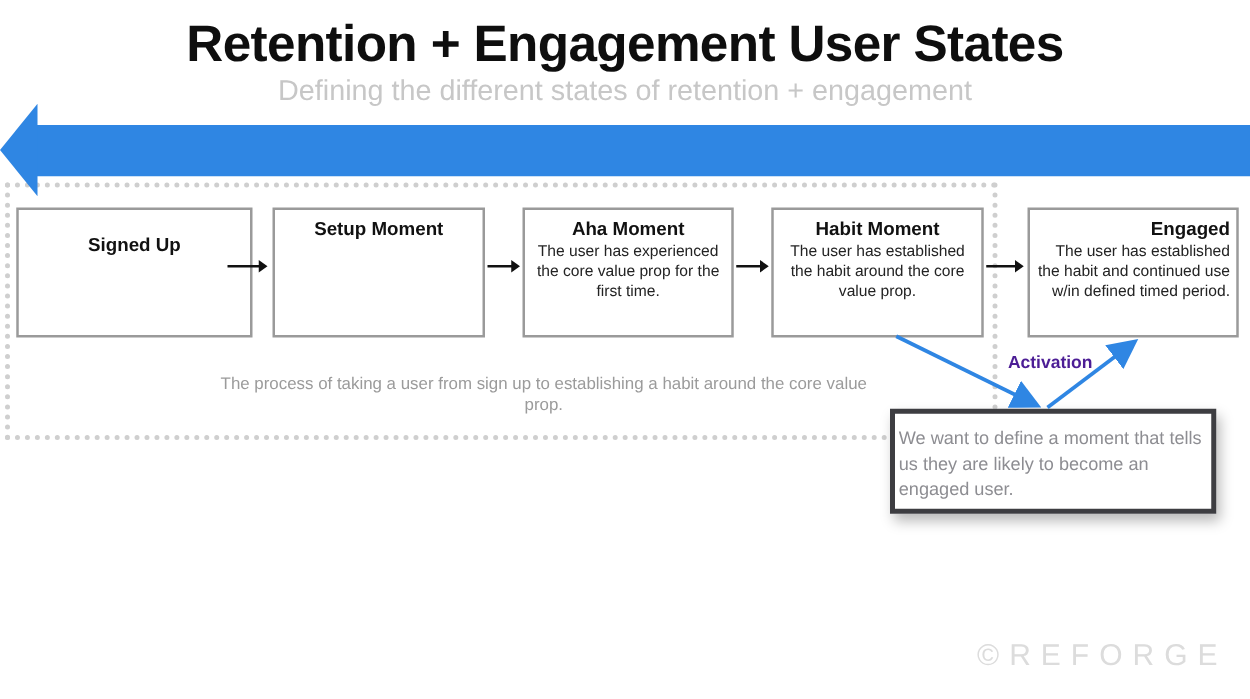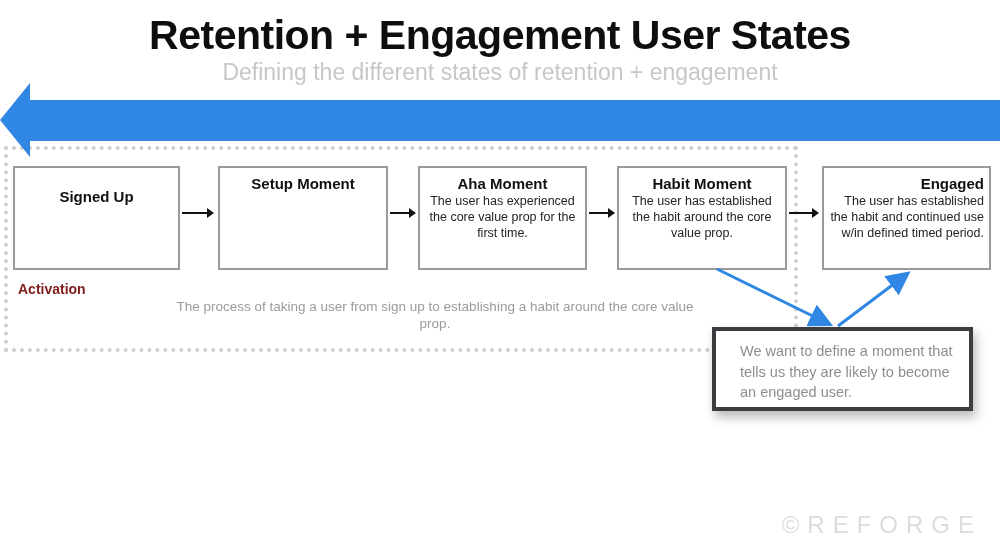--- a/index.html
+++ b/index.html
@@ -103,26 +103,26 @@
     right: -2px; top: -4px;
     width: 0; height: 0;
     border-left: 7px solid var(--connector-black);
     border-top: 5px solid transparent;
     border-bottom: 5px solid transparent;
   }
 
   
   .activation-label {
     position: absolute;
-    top: 281px; left: 18px;
+    top: 281px; left: 4px;
     width: 870px;
-    text-align: left;
+    text-align: right;
     font-size: 14px;
     font-weight: bold;
-    color: #7f1d1d;
+    color: #4c1d95;
     z-index: 2;
   }
   .activation-desc {
     position: absolute;
     top: 299px; left: 175px;
     width: 520px;
     text-align: center;
     font-size: 13.5px;
     color: var(--text-muted);
     line-height: 1.25;
@@ -134,21 +134,21 @@
     position: absolute;
     left: 712px; top: 327px;
     width: 261px; height: 84px;
     background: #ffffff;
     border: 4px solid var(--callout-border);
     box-sizing: border-box;
     box-shadow: 3px 6px 10px rgba(0,0,0,0.28);
     z-index: 5;
   }
   .callout-text {
-    padding: 10px 6px 0 24px;
+    padding: 10px 6px 0 3px;
     font-size: 14.5px;
     color: #8d8d92;
     line-height: 1.42;
   }
 
   
   .blue-arrows {
     position: absolute;
     left: 680px; top: 258px;
     width: 250px; height: 80px;
@@ -172,21 +172,21 @@
 <div id="slide">
 
   <div class="title">Retention + Engagement User States</div>
   <div class="subtitle">Defining the different states of retention + engagement</div>
 
   <div class="arrow-body"></div>
   <div class="arrow-head"></div>
 
   <div class="activation-region"></div>
 
-  <div class="stage-box vcenter" style="left:13px; width:167px;">
+  <div class="stage-box vcenter" style="left:13px; width:189px;">
     <div class="stage-title">Signed Up</div>
   </div>
 
   <div class="connector" style="left:182px; width:30px;"></div>
 
   <div class="stage-box" style="left:218px; width:170px;">
     <div class="stage-title">Setup Moment</div>
   </div>
 
   <div class="connector" style="left:390px; width:24px;"></div>

